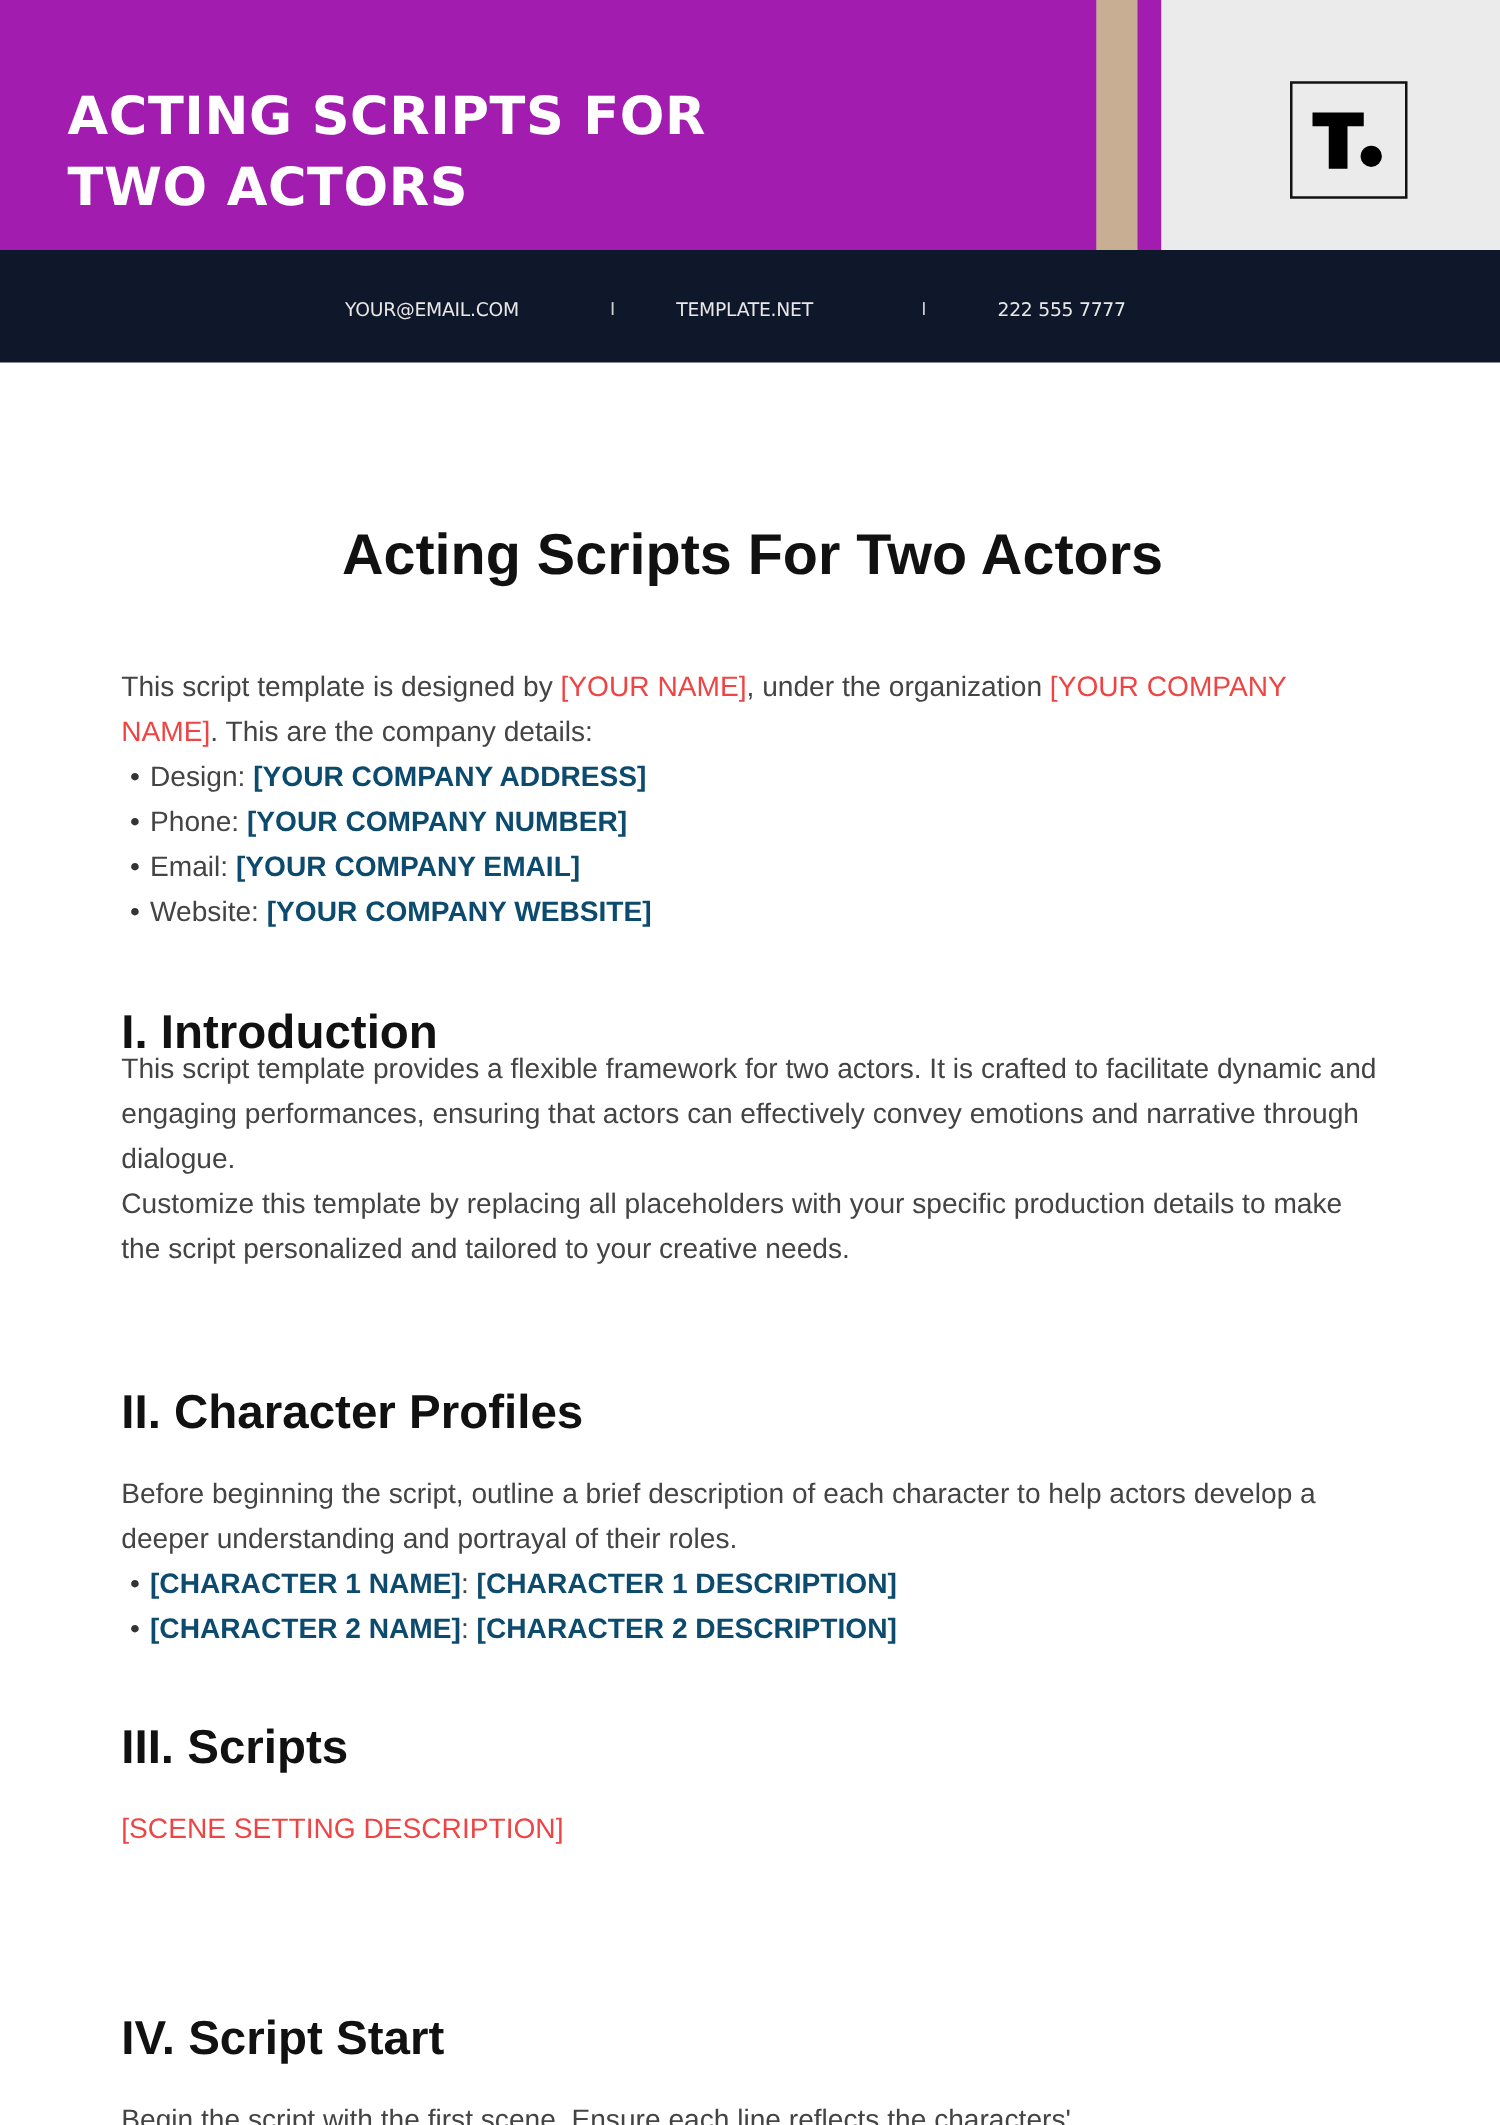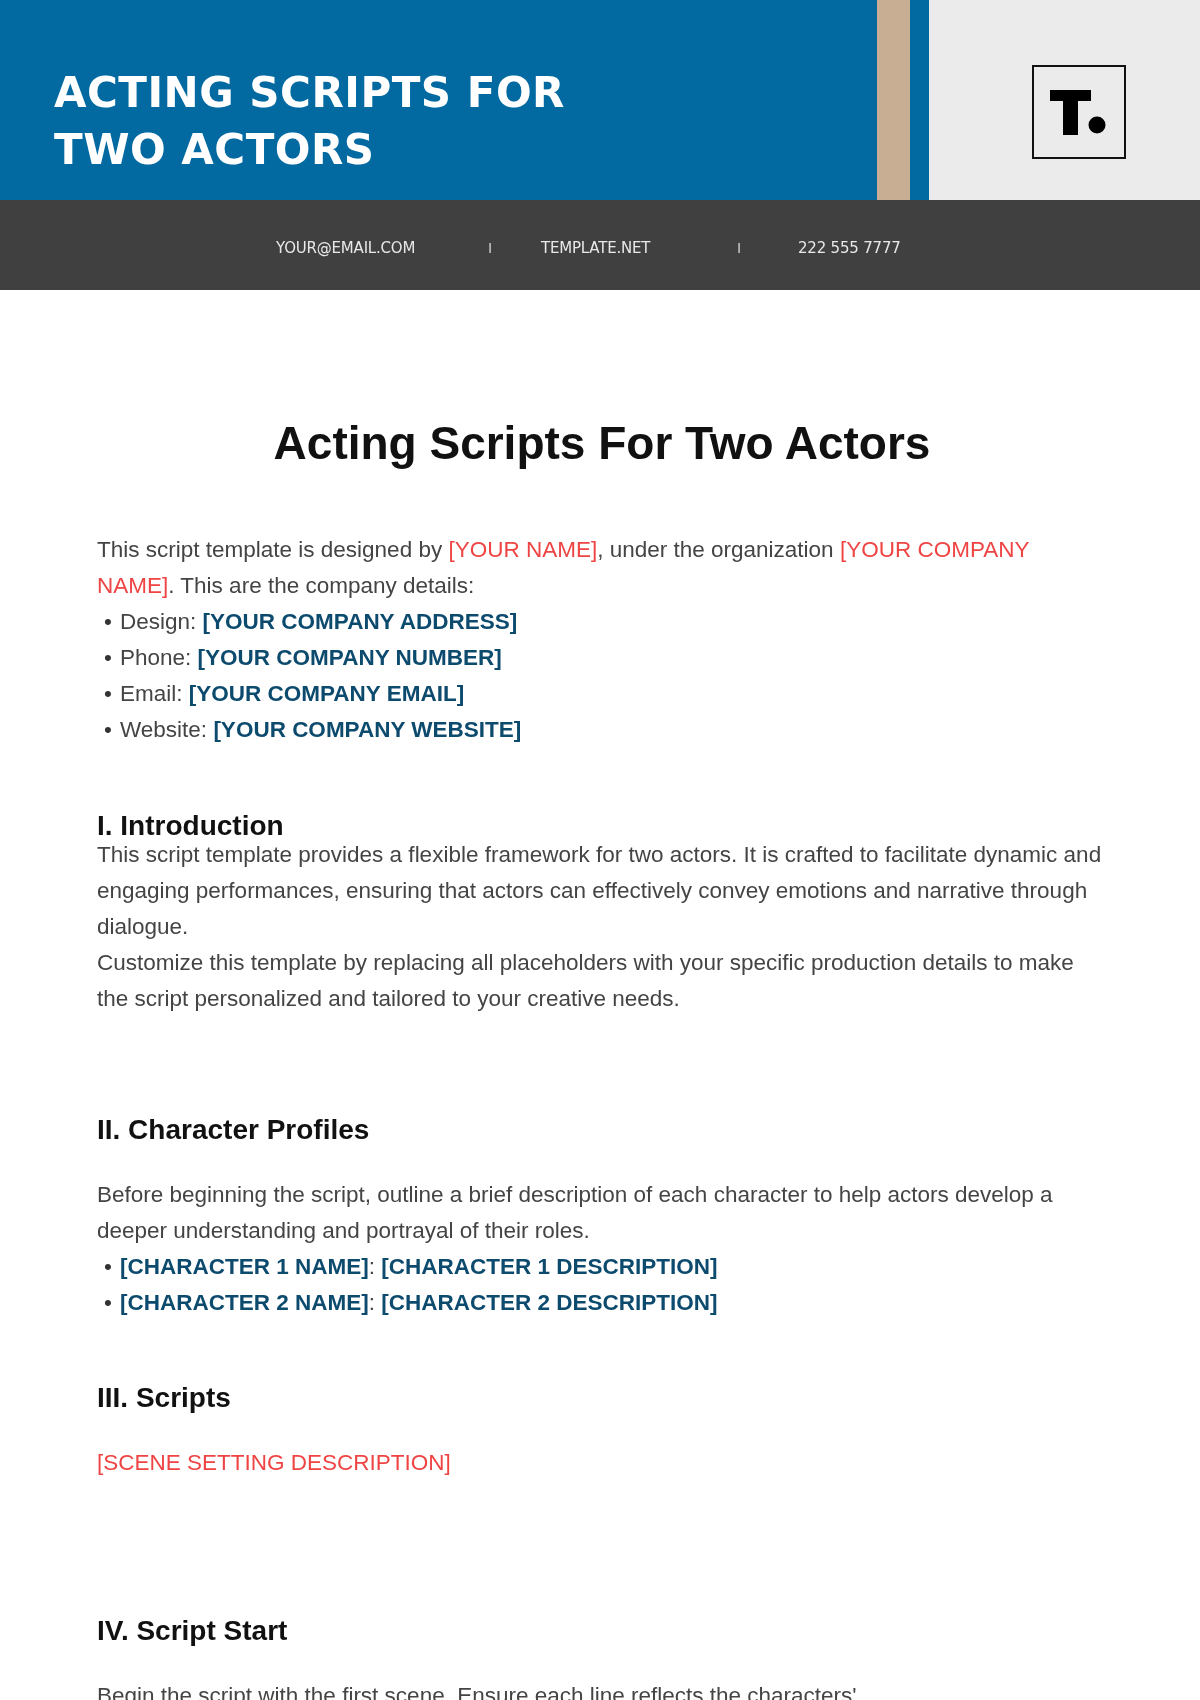--- a/index.html
+++ b/index.html
@@ -14,21 +14,21 @@
       font-family: "Liberation Sans", "DejaVu Sans", sans-serif;
       color: #444444;
     }
 
     
     .header {
       position: absolute;
       left: 0; top: 0;
       width: 1200px;
       height: 200px;
-      background: #0369a1;
+      background: #a21caf;
     }
     .header-title {
       position: absolute;
       left: 54px;
       top: 64px;
       width: 760px;
       color: #ffffff;
       font-family: "DejaVu Sans", sans-serif;
       font-weight: bold;
       font-size: 42px;
@@ -55,21 +55,21 @@
       width: 94px; height: 94px;
       border: 2px solid #111111;
     }
     .logo-box svg { position: absolute; left: 0; top: 0; }
 
     
     .contact-band {
       position: absolute;
       left: 0; top: 200px;
       width: 1200px; height: 90px;
-      background: #404040;
+      background: #0f172a;
     }
     .contact-item {
       position: absolute;
       top: 39px;
       color: #e8e8e8;
       font-family: "DejaVu Sans", sans-serif;
       font-size: 15px;
       letter-spacing: -0.2px;
       line-height: 18px;
       white-space: nowrap;
@@ -125,21 +125,21 @@
       left: 7px;
       top: 0;
       color: #333333;
     }
     .bullet-list li b { color: #0c4a6e; }
     .section-heading {
       position: absolute;
       left: 0;
       color: #111111;
       font-weight: bold;
-      font-size: 28px;
+      font-size: 38px;
       line-height: 42px;
       white-space: nowrap;
     }
   </style>
 </head>
 <body>
 
 <div class="header">
   <div class="header-title">
     <span>ACTING SCRIPTS FOR</span>

